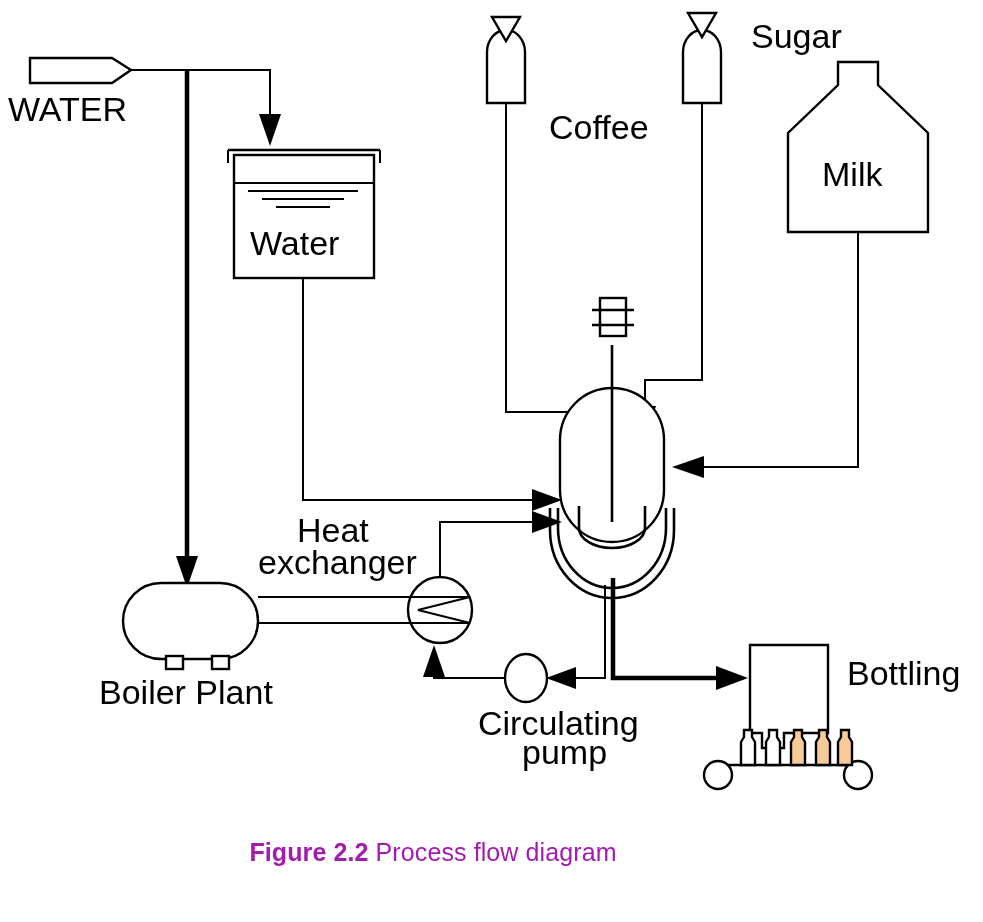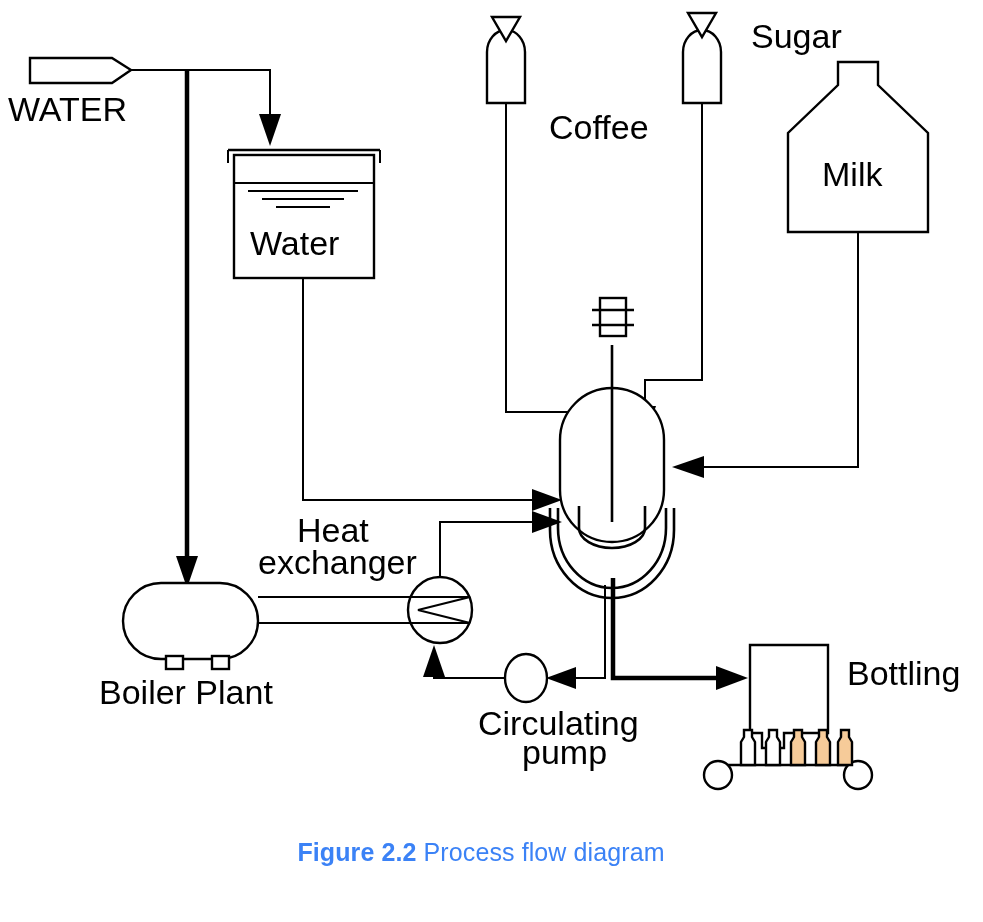--- a/index.html
+++ b/index.html
@@ -39,23 +39,22 @@
   .fill-white    { fill: #ffffff; stroke: #000000; stroke-width: 2.4; }
   .arrowhead     { fill: #000000; stroke: none; }
   .cap-wrap {
     position: absolute;
     left: 0;
     top: 838px;
     width: 866px;
     text-align: center;
     font-family: "Liberation Sans", sans-serif;
     font-size: 25px;
-    color: #3b82f6;
+    color: #a21caf;
     letter-spacing: 0.1px;
-    margin-left: 48px;
   }
   .cap-wrap b { font-weight: 700; }
 </style>
 </head>
 <body>
 
 <div id="diagram-root">
 
   <svg id="flow" viewBox="0 0 983 922" xmlns="http://www.w3.org/2000/svg">
 

